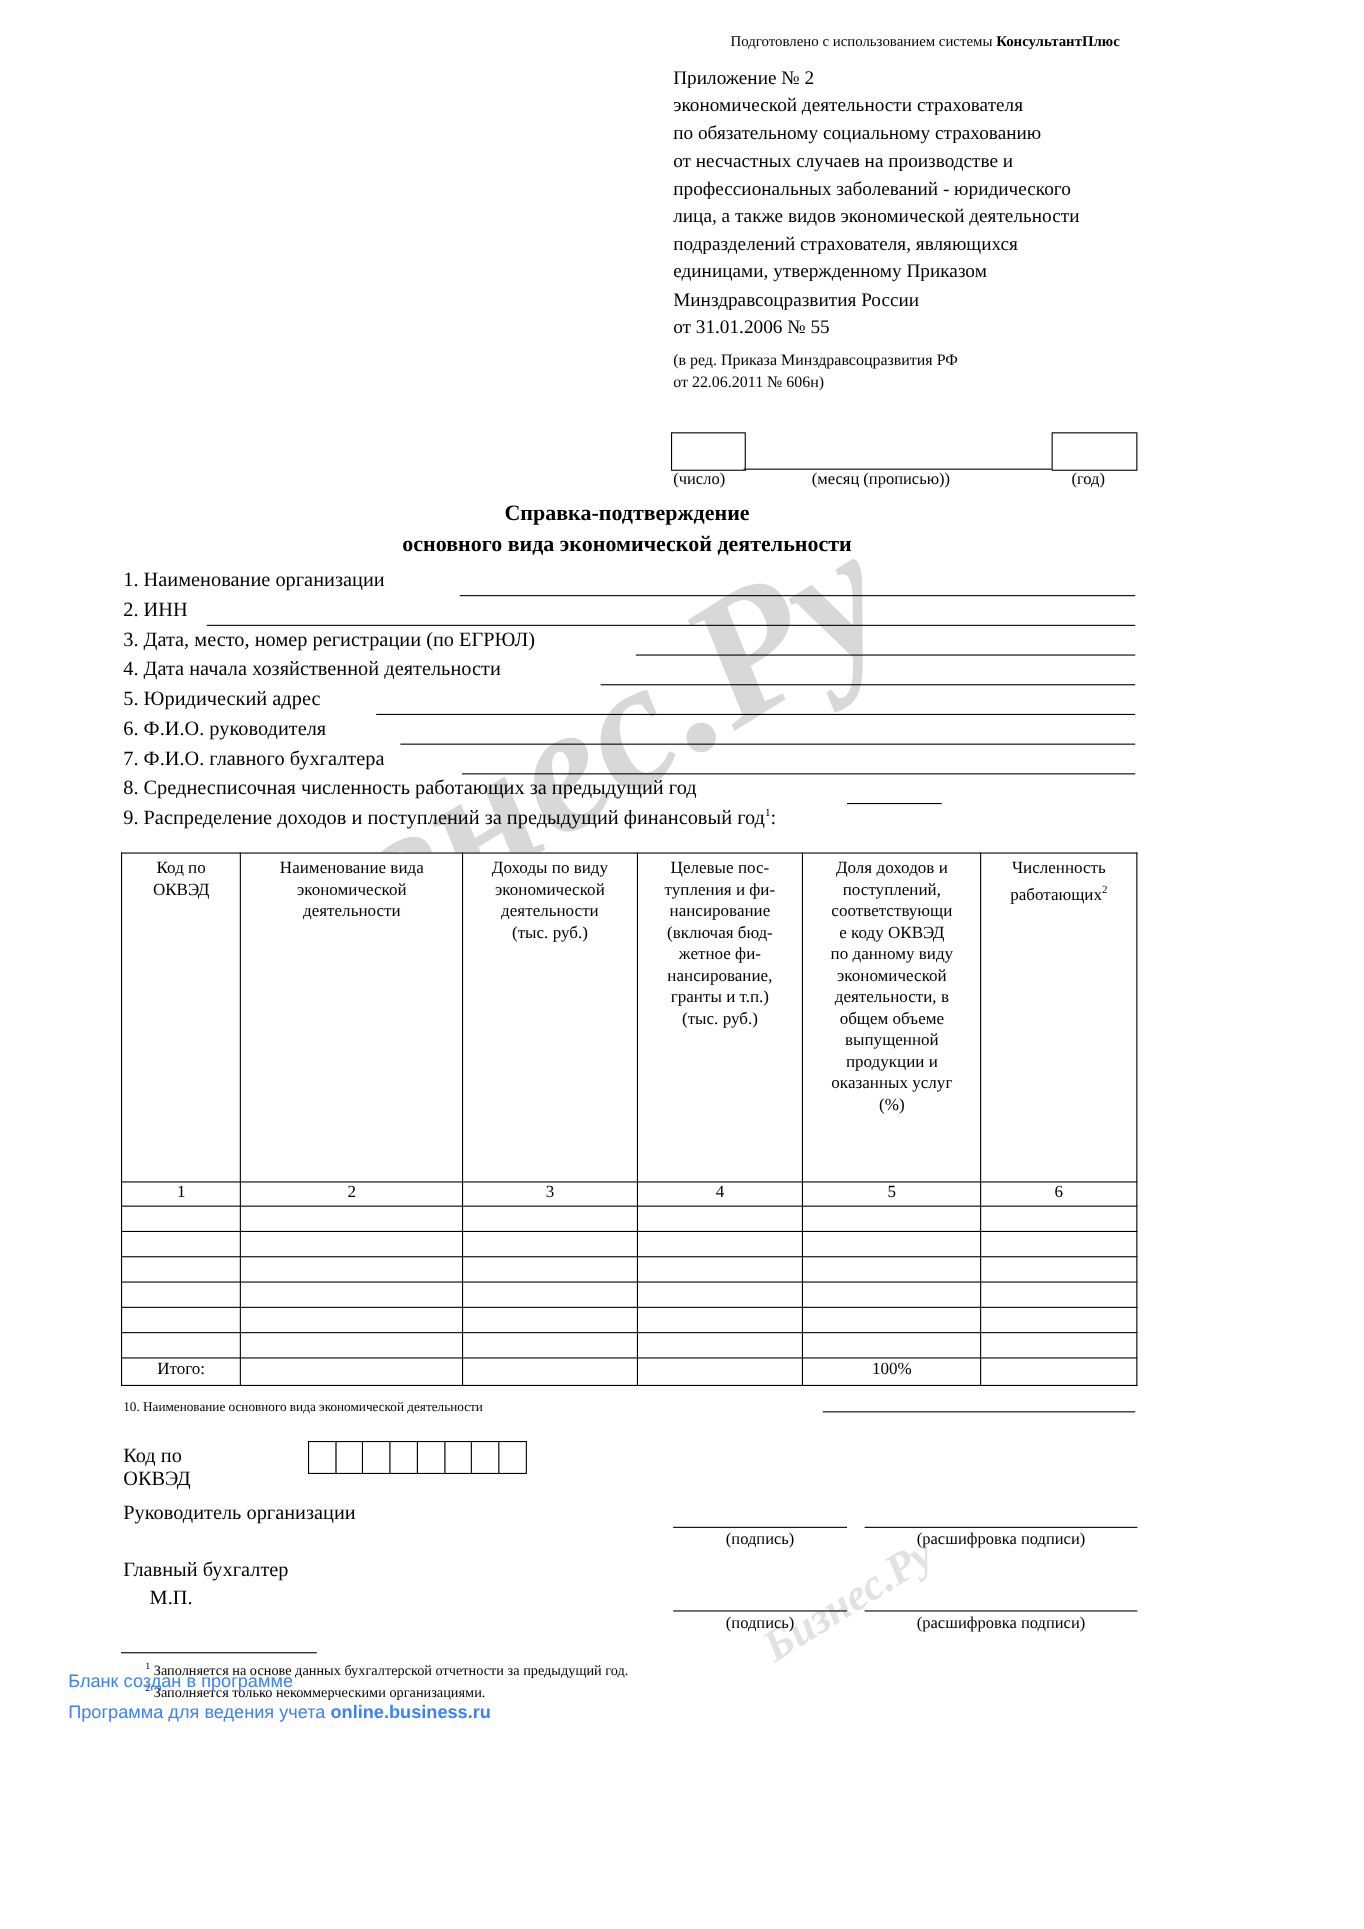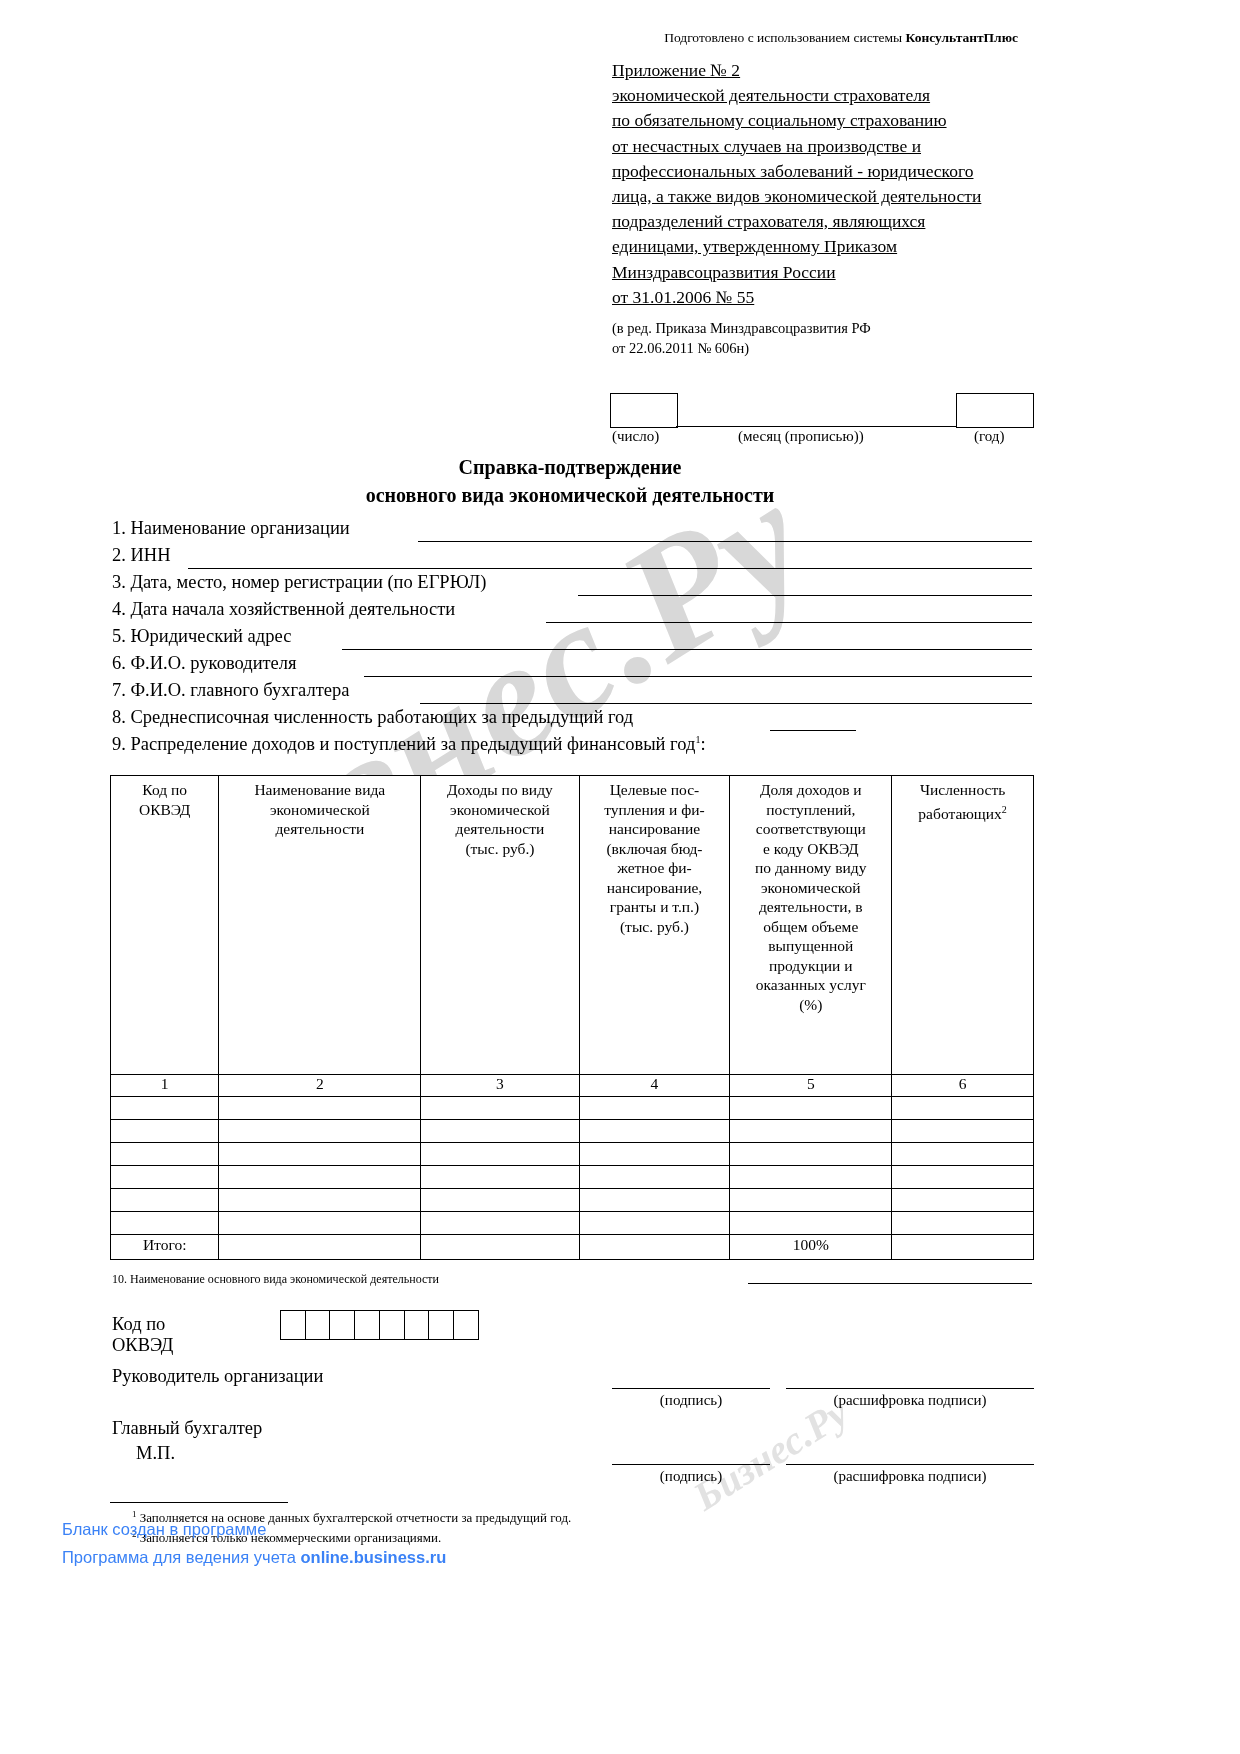--- a/index.html
+++ b/index.html
@@ -53,21 +53,21 @@
     font-family:"Liberation Serif", serif;
   }
   .top-note b{font-weight:bold;}
 
   
   .appendix{
     position:absolute;left:612px;top:58px;width:430px;
     font-size:17.5px;
     line-height:25.2px;
   }
-  .appendix .ln{white-space:nowrap;text-decoration:underline;}
+  .appendix .ln{white-space:nowrap;}
   .appendix .small-ln{font-size:14.5px;line-height:20px;}
   .appendix .gap{height:8px;}
 
   
   .date-row{
     position:absolute;left:610px;top:393px;width:424px;height:35px;
   }
   .date-box{
     position:absolute;top:0;height:35px;
     border:1.6px solid #000;box-sizing:border-box;

